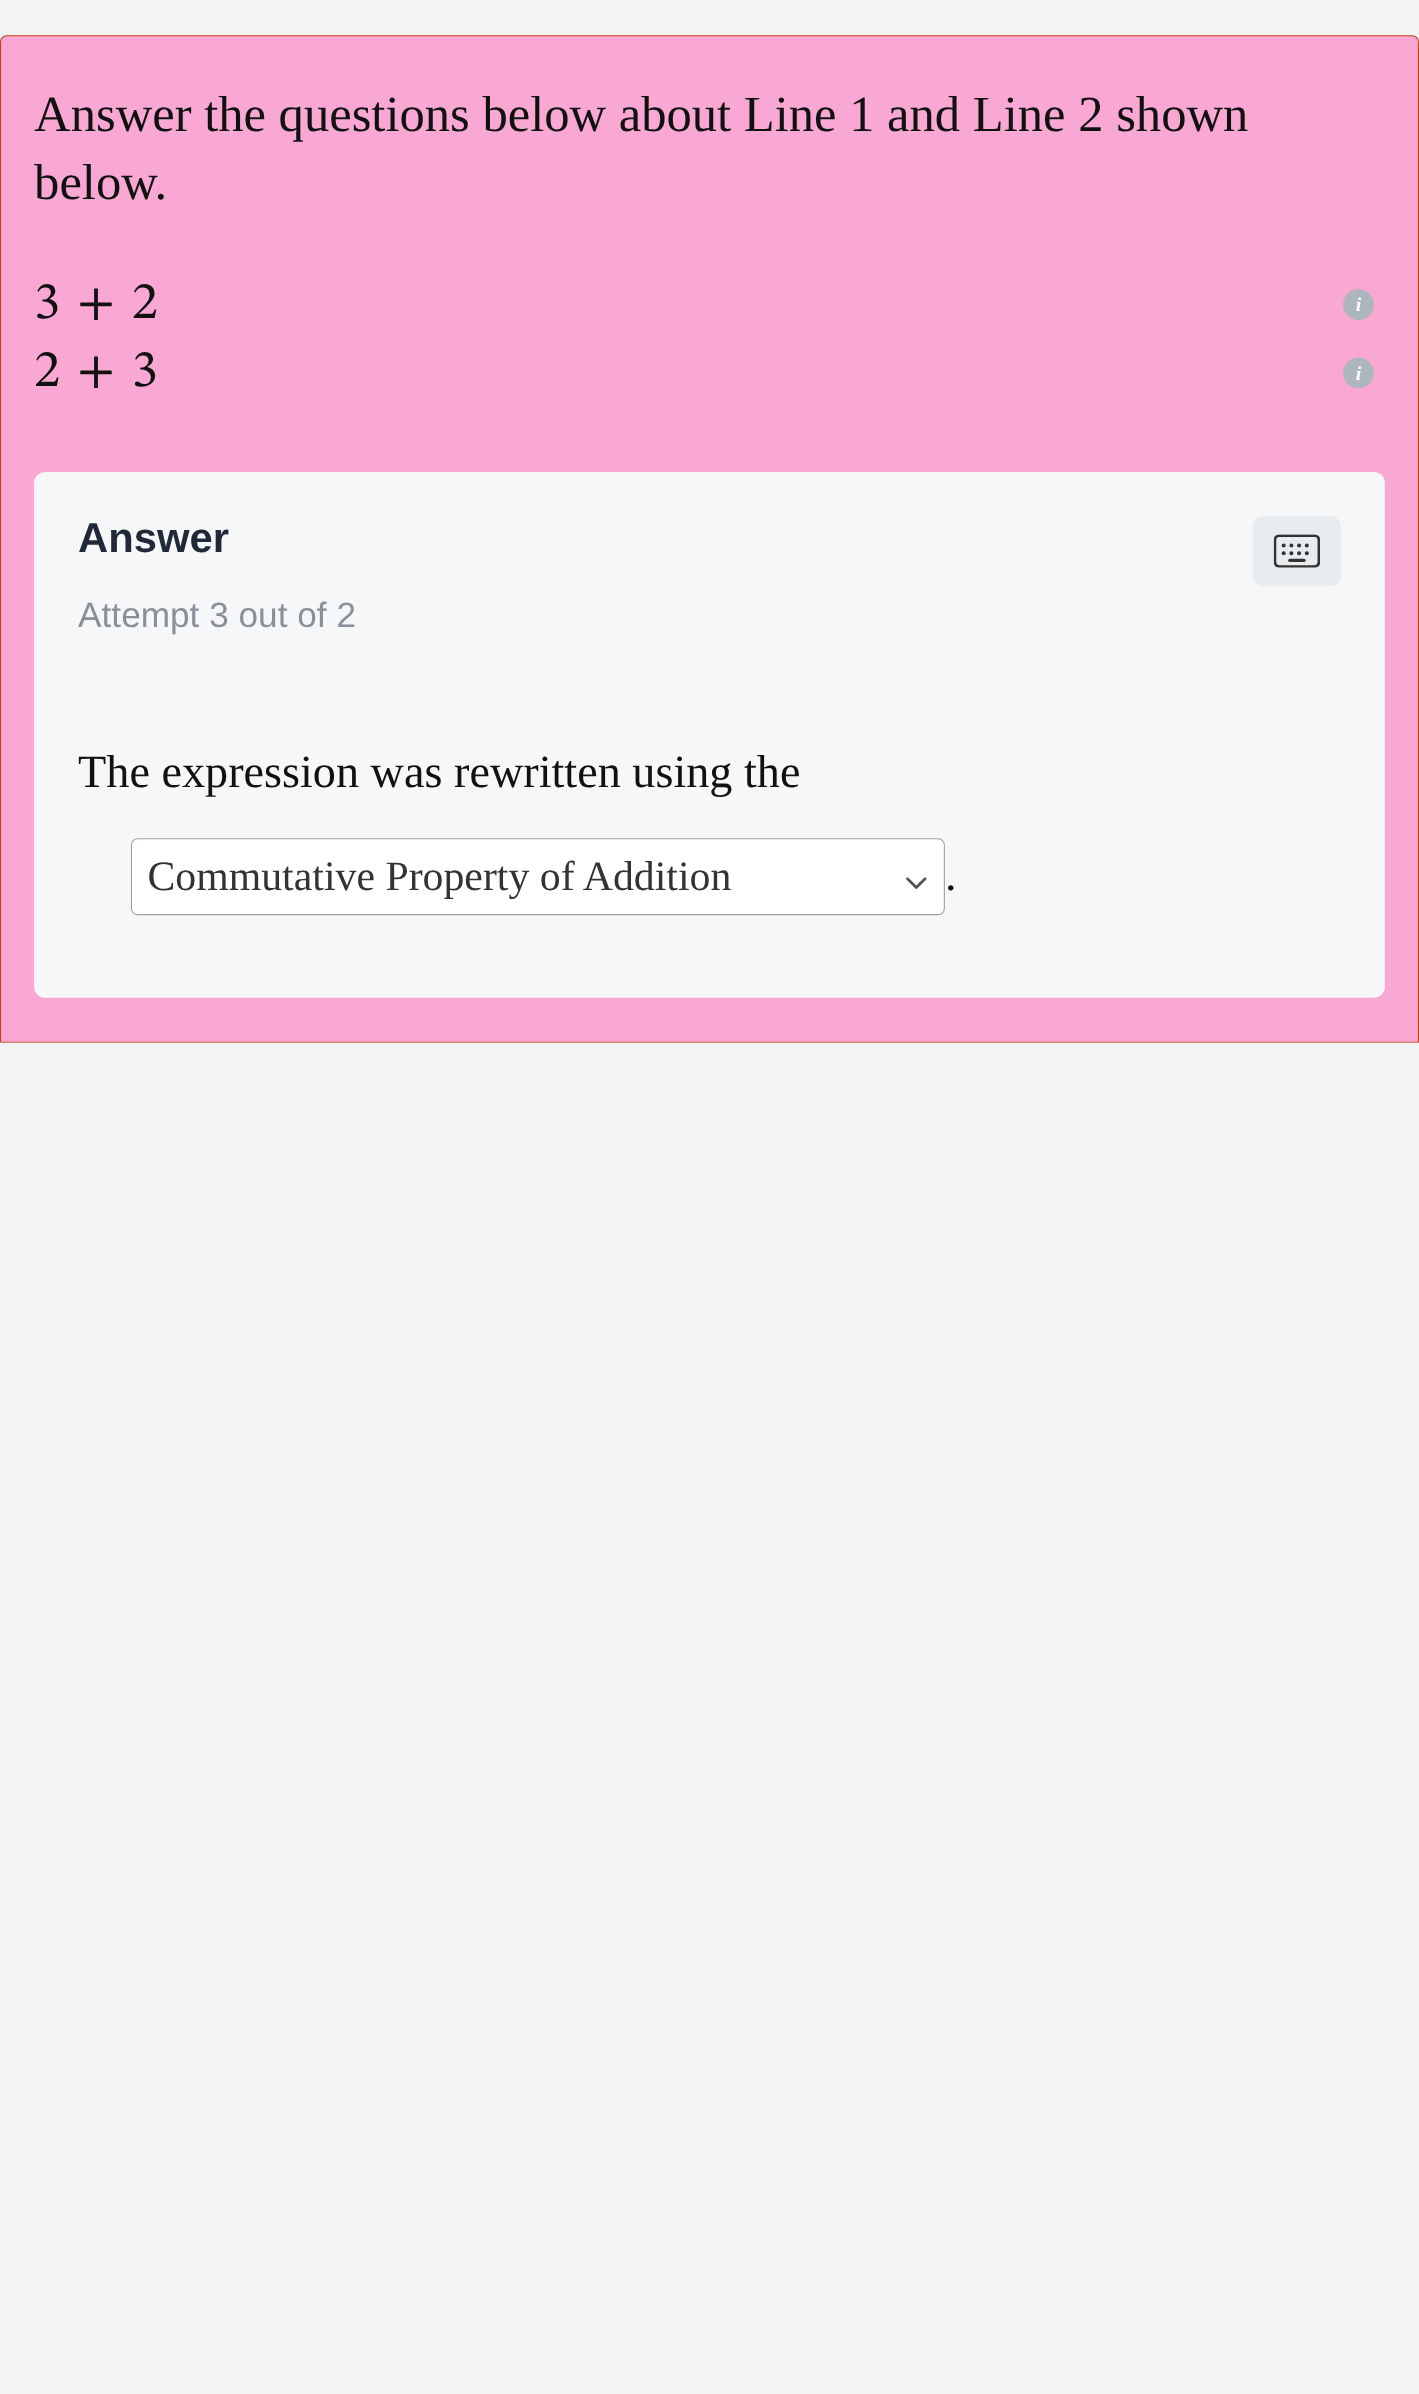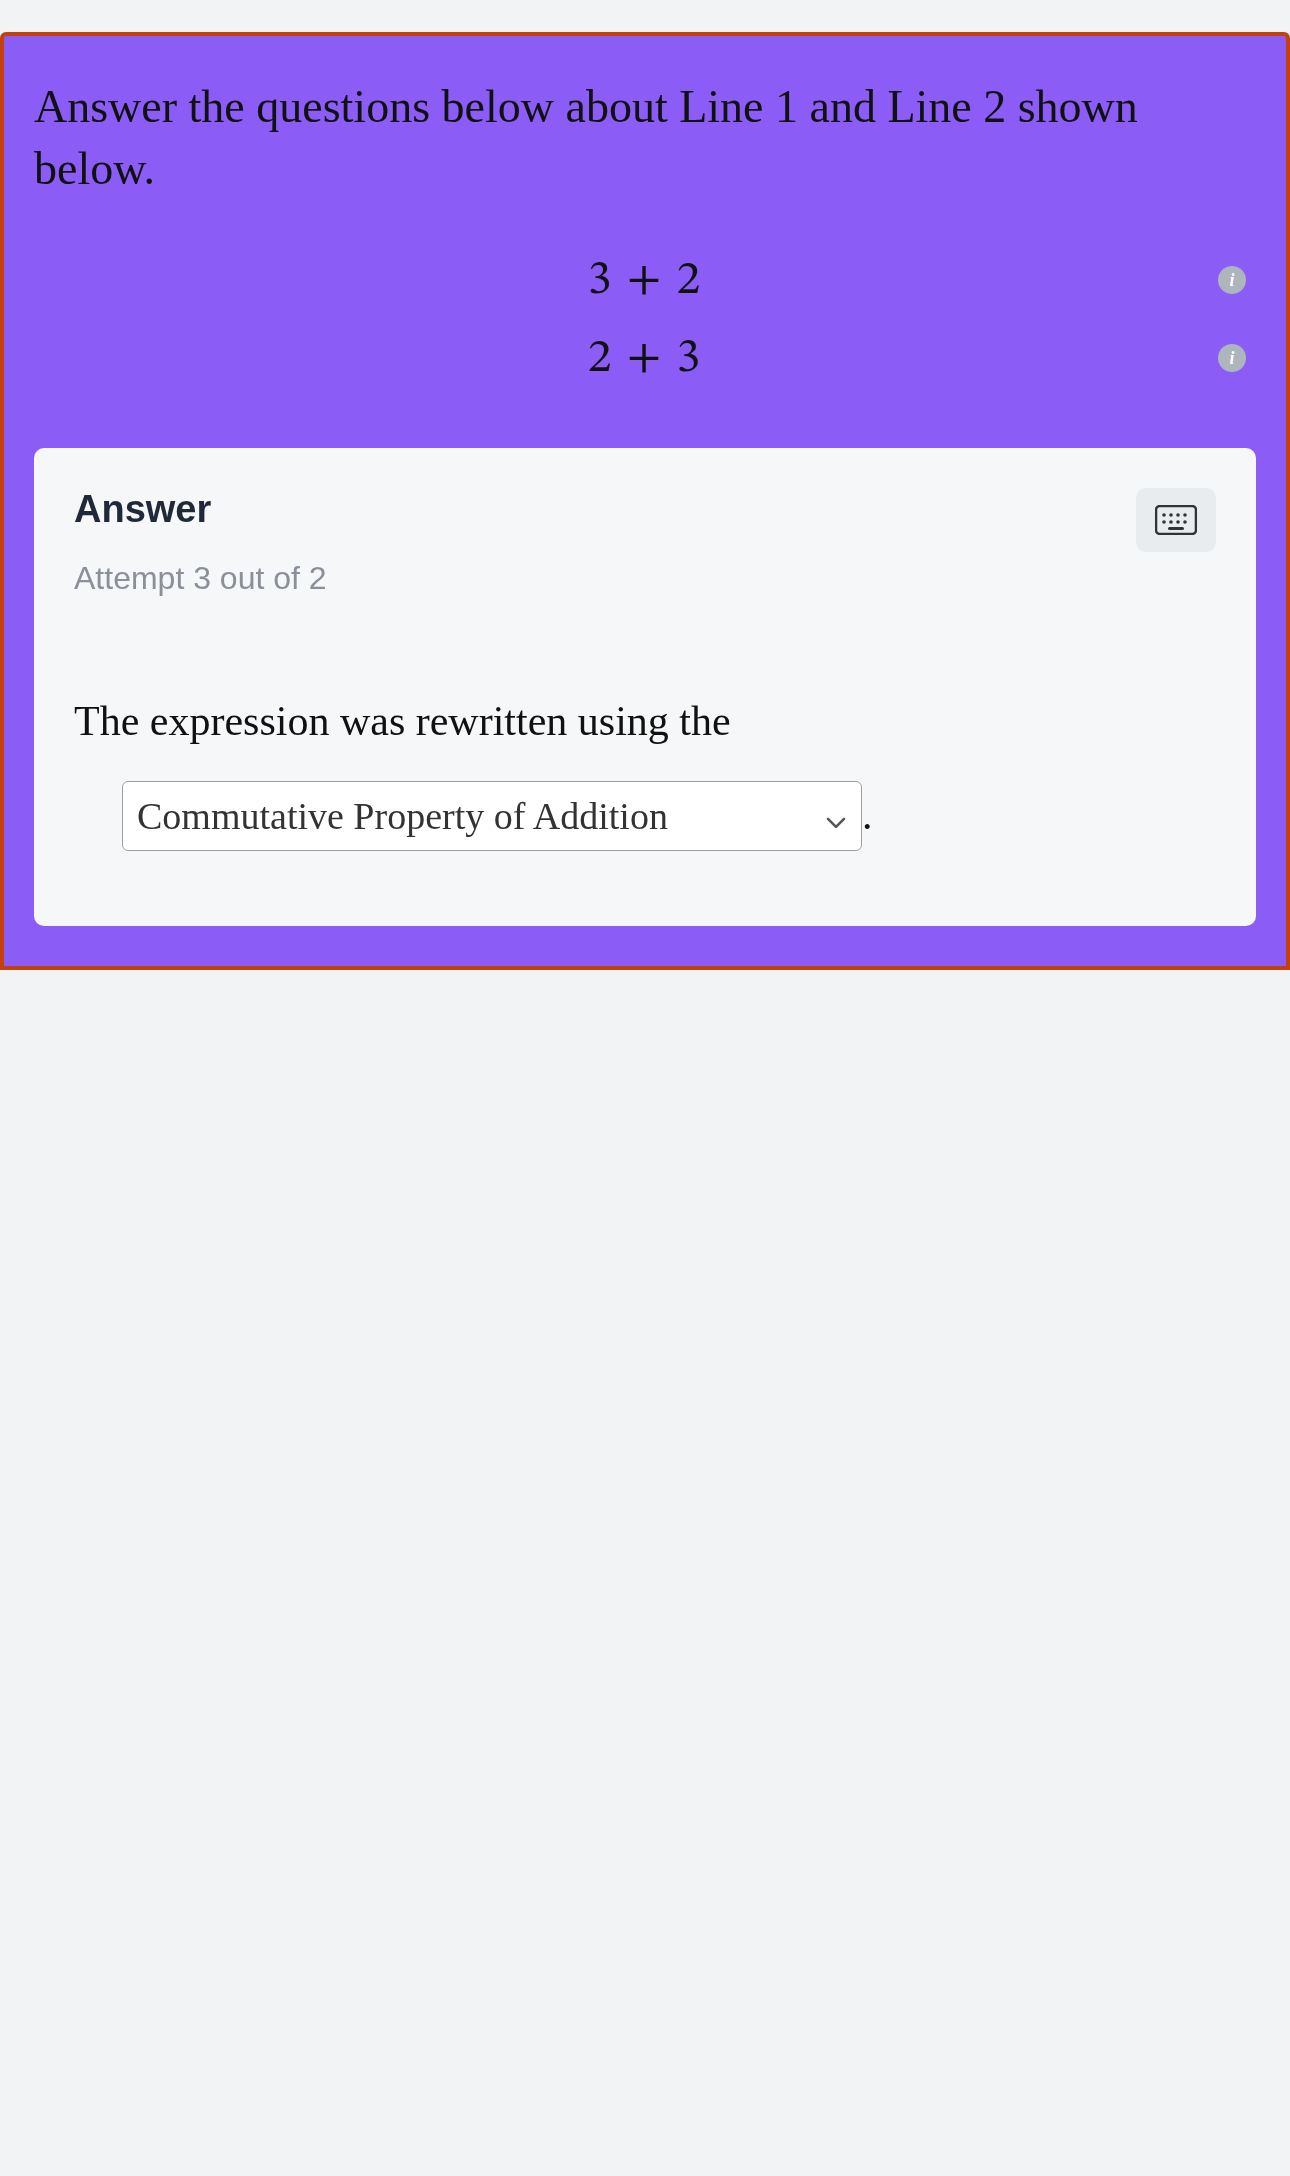--- a/index.html
+++ b/index.html
@@ -6,40 +6,40 @@
   body {
     font-family: Georgia, 'Times New Roman', serif;
     background: #f1f3f5;
     width: 1290px;
   }
   .topbar {
     height: 32px;
     background: #f1f3f5;
   }
   .main-card {
-    background: #8b5cf6;
-    border: 4px solid #c2410c;
+    background: #f9a8d4;
+    border: 1px solid #c2410c;
     border-radius: 6px 6px 0 0;
     padding: 40px 30px;
   }
   .question-text {
     font-size: 46px;
     line-height: 1.35;
     color: #111;
     margin-bottom: 50px;
   }
   .expressions {
     margin: 40px 0 60px 0;
   }
   .expr-row {
     display: flex;
     align-items: center;
-    justify-content: center;
+    justify-content: flex-start;
     position: relative;
-    margin: 18px 0;
+    margin: 2px 0;
   }
   .expr {
     font-family: 'Cambria Math', 'STIX Two Math', 'Latin Modern Math', Georgia, serif;
     font-size: 48px;
     color: #111;
     letter-spacing: 2px;
   }
   .info-icon {
     position: absolute;
     right: 10px;

